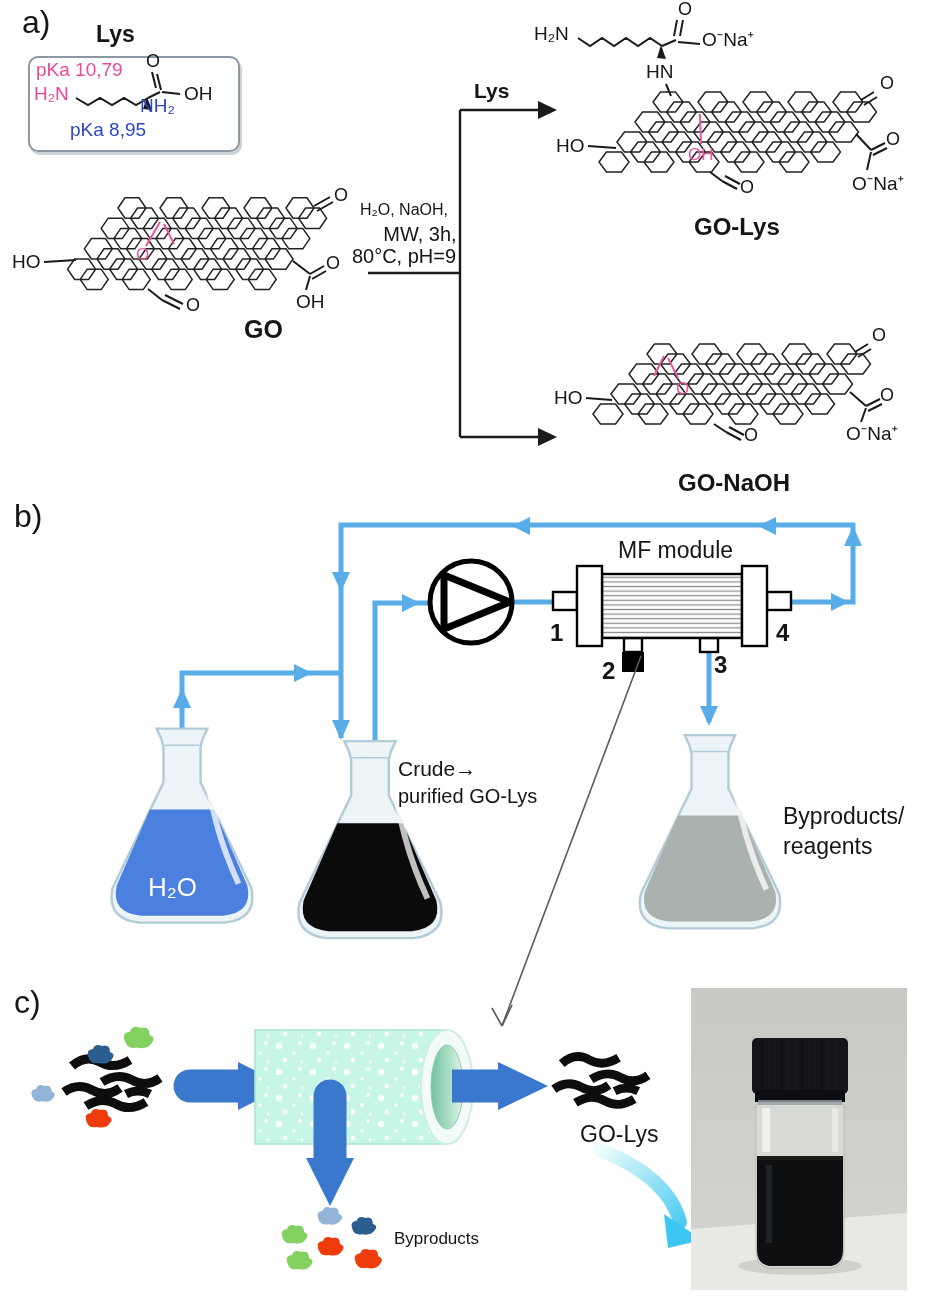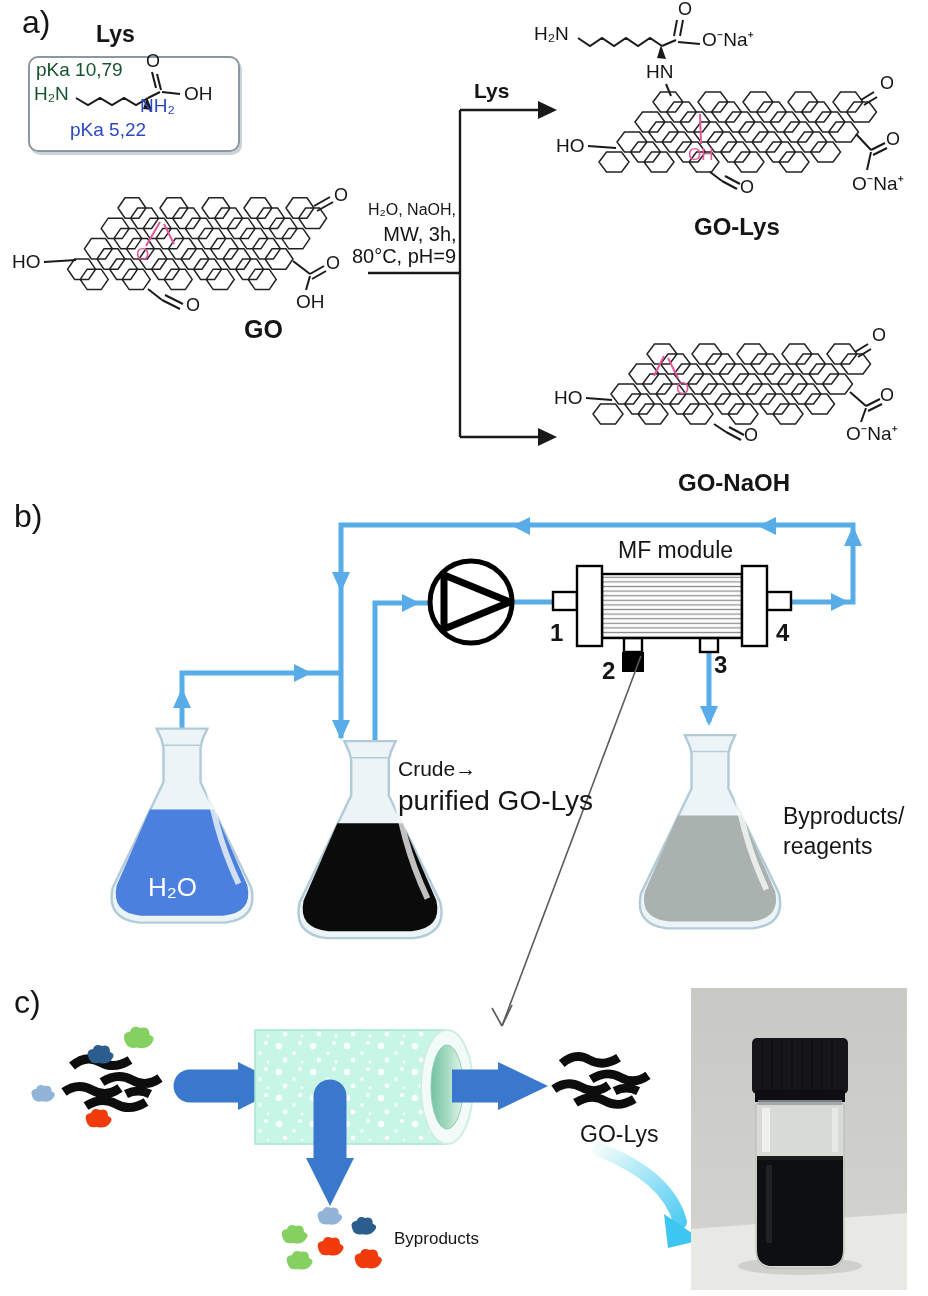--- a/index.html
+++ b/index.html
@@ -2,21 +2,21 @@
 <html><head>
 <meta charset="utf-8">
 <style>
   html,body{margin:0;padding:0;background:#fff;}
   #fig{position:relative;width:928px;height:1296px;background:#fff;overflow:hidden;
        font-family:"Liberation Sans",sans-serif;}
   #gfx{position:absolute;left:0;top:0;z-index:1;}
   .lbl{position:absolute;z-index:2;color:#151515;line-height:1.05;white-space:nowrap;
        font-family:"Liberation Sans",sans-serif;font-size:19px;}
   .b{font-weight:bold;}
-  .red{color:#14532d;text-align:right;}
+  .red{color:#ec4899;text-align:right;}
   .blue{color:#2b47c4;}
   .pink{color:#e8559a;}
   .white{color:#ffffff;}
   .panel-letter{font-size:32px;}
   .ctr{text-align:center;}
   
   .bond{stroke:#1a1a1a;stroke-width:2;fill:none;}
   .pinkbond{stroke:#e8559a;stroke-width:2;fill:none;}
   .blackarrow{stroke:#1a1a1a;stroke-width:2.4;fill:none;}
   .bhead{fill:#1a1a1a;}
@@ -295,31 +295,31 @@
 
 <div class="lys-box"></div>
 
 <div class="lbl panel-letter" style="left:22px;top:6px">a)</div>
 <div class="lbl b" style="left:96px;top:22px;font-size:23px">Lys</div>
 <div class="lbl red" style="left:36px;top:60px">pKa 10,79</div>
 <div class="lbl red" style="left:34px;top:84px">H₂N</div>
 <div class="lbl" style="left:146px;top:52px;font-size:18px">O</div>
 <div class="lbl" style="left:184px;top:84px">OH</div>
 <div class="lbl blue" style="left:140px;top:96px">NH₂</div>
-<div class="lbl blue" style="left:70px;top:120px">pKa 5,22</div>
+<div class="lbl blue" style="left:70px;top:120px">pKa 8,95</div>
 
 <div class="lbl" style="left:12px;top:252px">HO</div>
 <div class="lbl pink" style="left:136px;top:246px;font-size:17px">O</div>
 <div class="lbl" style="left:186px;top:296px;font-size:18px">O</div>
 <div class="lbl" style="left:334px;top:186px;font-size:18px">O</div>
 <div class="lbl" style="left:326px;top:254px;font-size:18px">O</div>
 <div class="lbl" style="left:296px;top:292px">OH</div>
 <div class="lbl b" style="left:244px;top:316px;font-size:25px">GO</div>
 
-<div class="lbl ctr" style="left:356px;top:202px;width:112px;font-size:16px">H₂O, NaOH,</div>
+<div class="lbl ctr" style="left:348px;top:202px;width:112px;font-size:16px">H₂O, NaOH,</div>
 <div class="lbl ctr" style="left:364px;top:224px;width:112px;font-size:20px">MW, 3h,</div>
 <div class="lbl ctr" style="left:348px;top:246px;width:112px;font-size:20px">80°C, pH=9</div>
 <div class="lbl b" style="left:474px;top:80px;font-size:21px">Lys</div>
 
 <div class="lbl" style="left:534px;top:24px">H₂N</div>
 <div class="lbl" style="left:678px;top:0px;font-size:18px">O</div>
 <div class="lbl" style="left:702px;top:30px">O⁻Na⁺</div>
 <div class="lbl" style="left:646px;top:62px">HN</div>
 <div class="lbl" style="left:556px;top:136px">HO</div>
 <div class="lbl pink" style="left:688px;top:146px;font-size:17px">OH</div>
@@ -338,21 +338,21 @@
 <div class="lbl b" style="left:678px;top:470px;font-size:24px">GO-NaOH</div>
 
 <div class="lbl panel-letter" style="left:14px;top:500px">b)</div>
 <div class="lbl" style="left:618px;top:538px;font-size:23px">MF module</div>
 <div class="lbl b" style="left:550px;top:620px;font-size:24px">1</div>
 <div class="lbl b" style="left:602px;top:658px;font-size:24px">2</div>
 <div class="lbl b" style="left:714px;top:652px;font-size:24px">3</div>
 <div class="lbl b" style="left:776px;top:620px;font-size:24px">4</div>
 <div class="lbl white" style="left:148px;top:874px;font-size:26px">H₂O</div>
 <div class="lbl" style="left:398px;top:758px;font-size:21px">Crude→</div>
-<div class="lbl" style="left:398px;top:786px;font-size:28px">purified GO-Lys</div>
+<div class="lbl" style="left:398px;top:786px;font-size:20px">purified GO-Lys</div>
 <div class="lbl" style="left:783px;top:804px;font-size:23px">Byproducts/</div>
 <div class="lbl" style="left:783px;top:834px;font-size:23px">reagents</div>
 
 <div class="lbl panel-letter" style="left:14px;top:986px">c)</div>
 <div class="lbl" style="left:580px;top:1122px;font-size:23px">GO-Lys</div>
 <div class="lbl" style="left:394px;top:1230px;font-size:17px">Byproducts</div>
 
 </div>
 
 </body></html>

